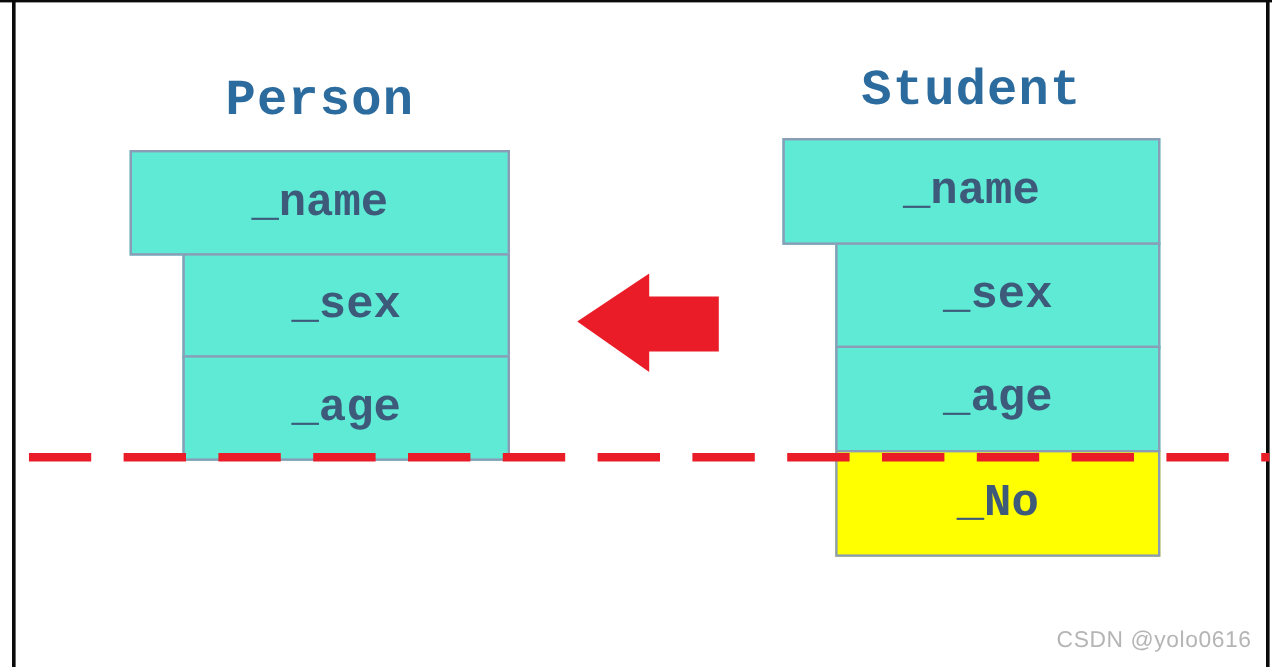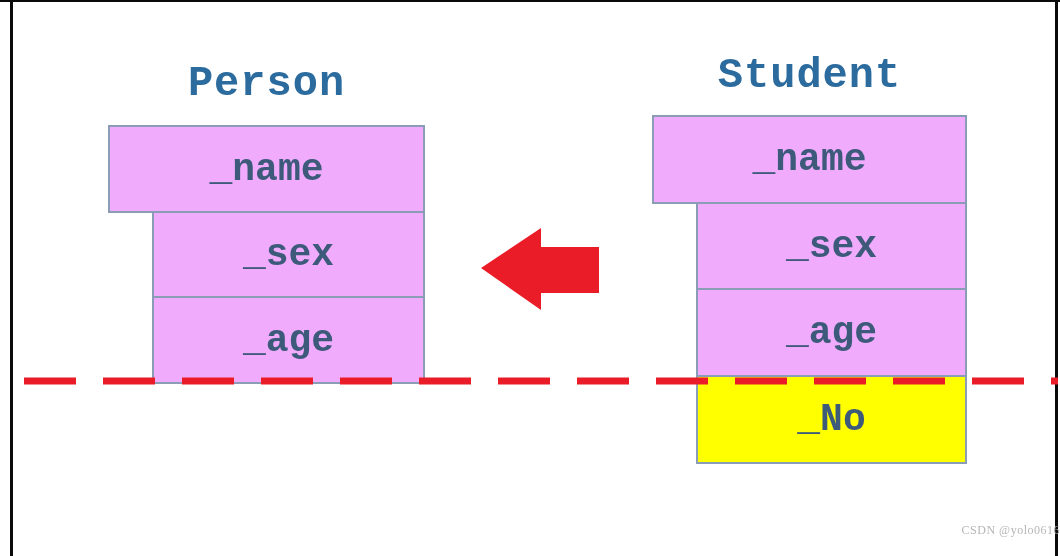--- a/index.html
+++ b/index.html
@@ -35,21 +35,21 @@
     position: absolute;
     display: flex;
     flex-direction: column;
   }
   .person-box  { left: 108px; top: 125px; width: 317px; }
   .student-box { left: 652px; top: 115px; width: 315px; }
 
   .member-row {
     box-sizing: border-box;
     border: 2.5px solid #8a9cb6;
-    background: #f0abfc;
+    background: #5eead4;
     display: flex;
     align-items: center;
     justify-content: center;
     font-size: 38px;
     font-weight: bold;
     color: #3d5a7a;
   }
   .person-box  .member-row { height: 88px; }
   .student-box .member-row { height: 89px; }
   .member-row + .member-row { margin-top: -2.5px; margin-left: 44px; }
@@ -57,24 +57,24 @@
 
   
   .inherit-arrow { position: absolute; left: 481px; top: 228px; }
 
   
   .slice-line { position: absolute; left: 24px; top: 377px; z-index: 5; }
 
   
   .watermark {
     position: absolute;
-    right: 0;
+    right: 17px;
     top: 523px;
-    font-family: Liberation Serif, serif;
-    font-size: 12px;
+    font-family: Liberation Sans, sans-serif;
+    font-size: 19px;
     color: #b5b5b5;
     letter-spacing: 0.5px;
   }
 </style>
 </head>
 <body>
 
 <div class="canvas">
 
   <div class="frame-top"></div>

